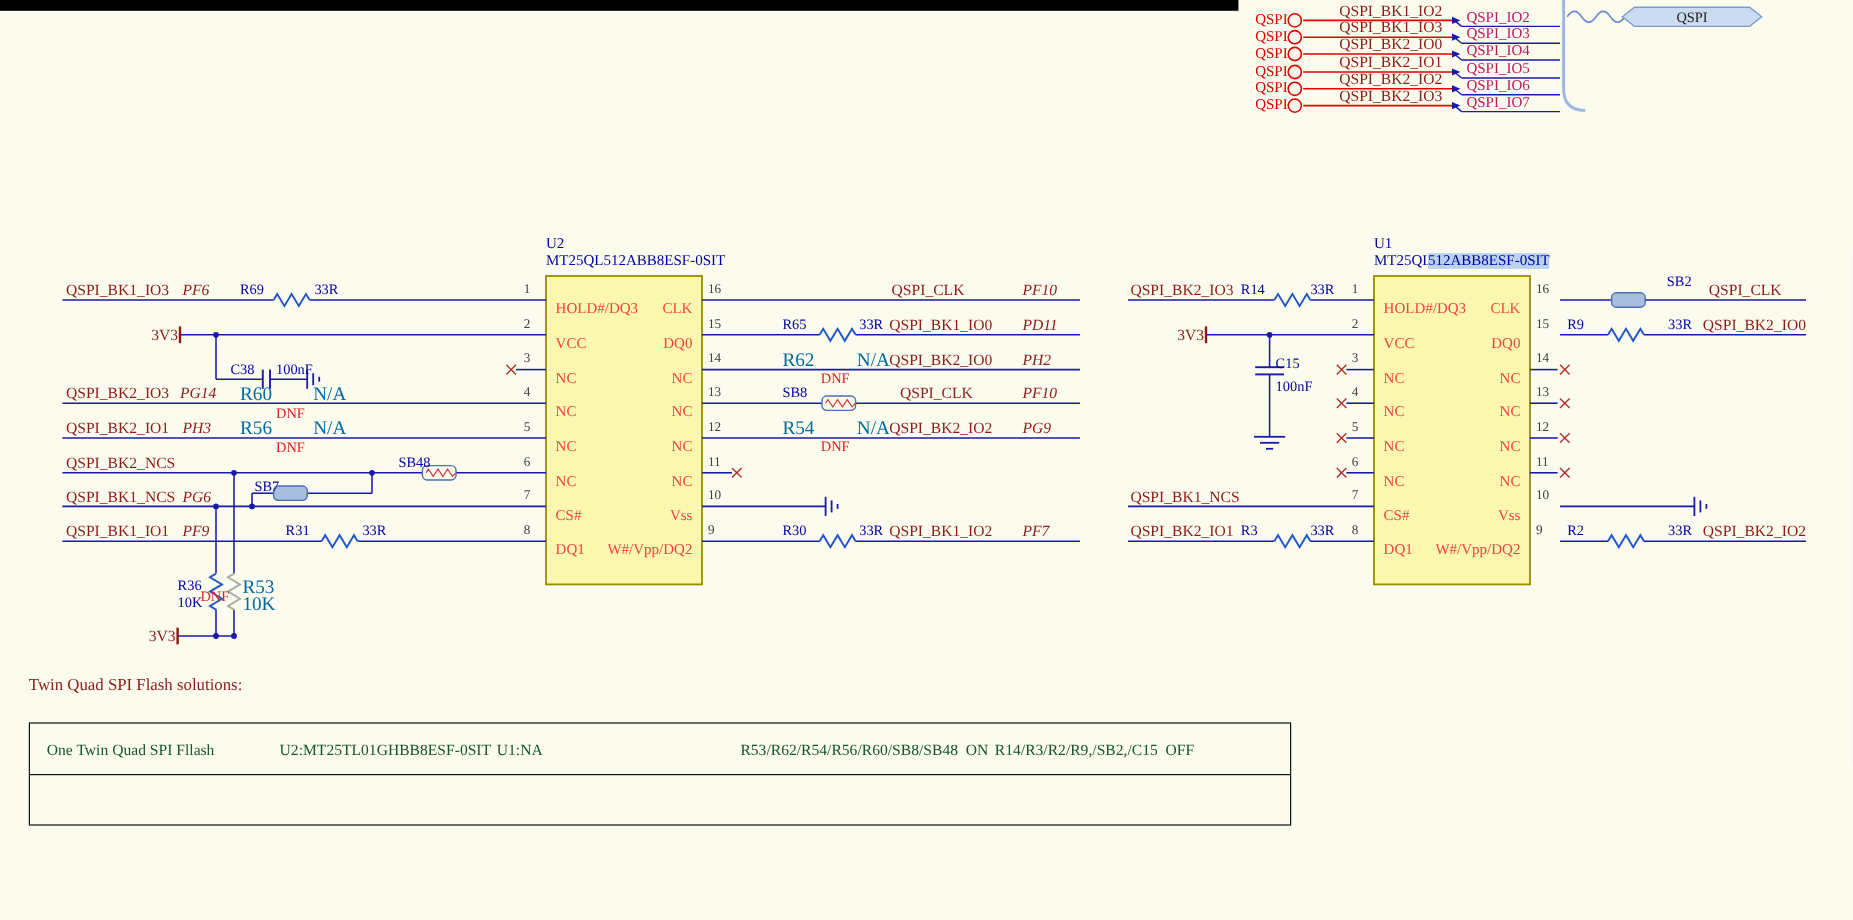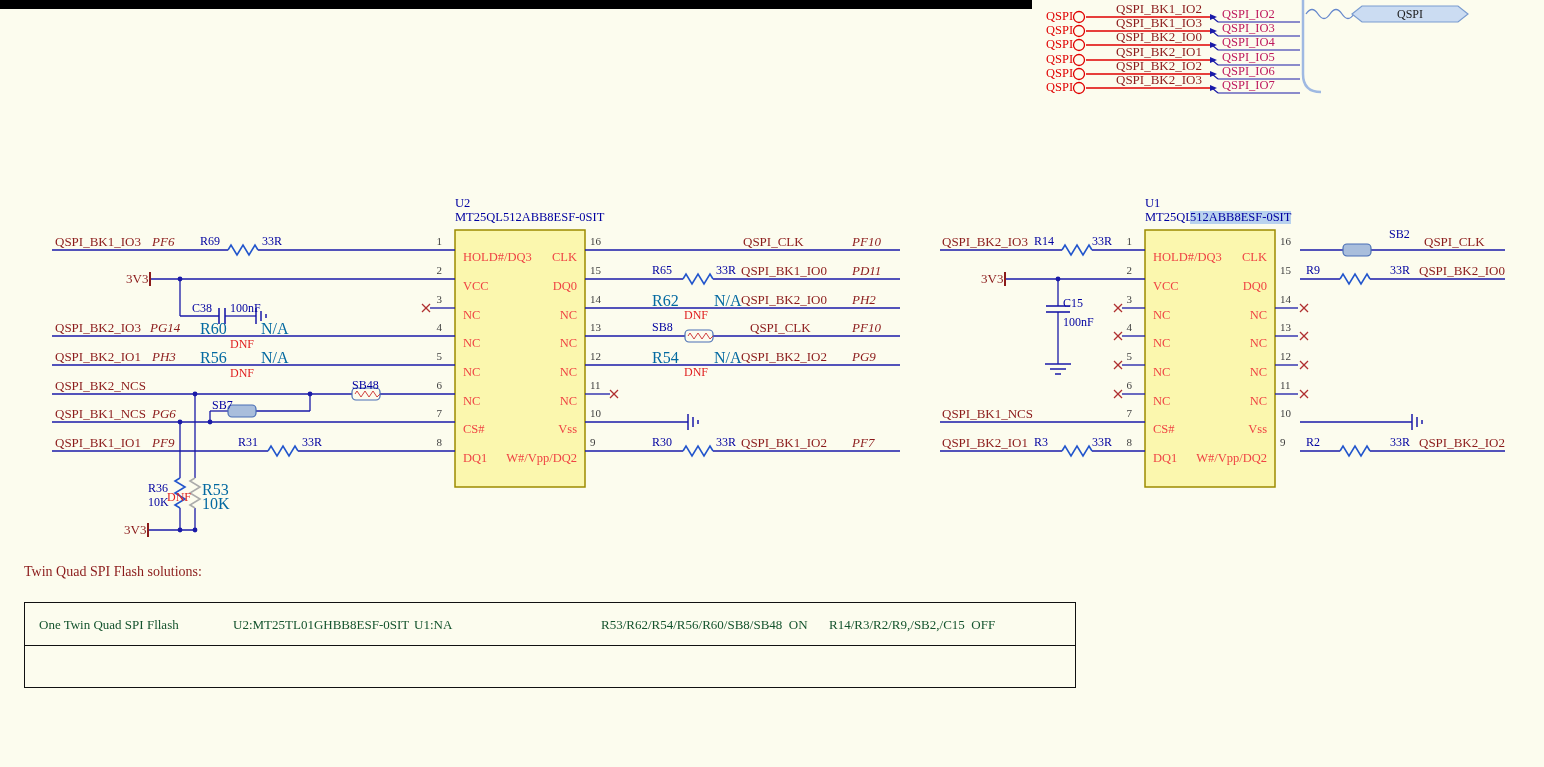--- a/index.html
+++ b/index.html
@@ -20,21 +20,21 @@
   .desig{color:#0000a0;font-size:12.5px}
   .hl{background:#b9d2ee}
   .sheetlbl{color:#1a1a1a;font-size:12px}
   .pnum{font-size:11px;color:#404040}
   .pname{font-size:12.5px;color:#ef4444}
   #notes-title{position:absolute;left:24px;top:564px;font-size:14px;color:#8b1a1a}
   #soltable{position:absolute;left:24px;top:602px;width:1050px;height:84px;border:1.5px solid #111}
   .trow{position:relative;height:42px}
   .trow.first{border-bottom:1.5px solid #111}
   .tcell{position:absolute;top:14px;font-size:13px;color:#14532d;white-space:pre}
-  .c0{left:14px}.c1{left:208px}.c2{left:389px}.c3{left:576px}.c4{left:804px}
+  .c0{left:14px}.c1{left:208px}.c2{left:389px}.c3{left:592px}.c4{left:804px}
 </style>
 </head>
 <body>
 
 <div id="canvas">
   <svg id="gfx" width="1544" height="767">
       <rect x="455" y="230" width="130" height="257" fill="#fbf7ae" stroke="#9c8a00" stroke-width="1.5"></rect>
       <rect x="1145" y="230" width="130" height="257" fill="#fbf7ae" stroke="#9c8a00" stroke-width="1.5"></rect>
       <line x1="52" y1="250" x2="228" y2="250" stroke="#1a1aa8" stroke-width="1.3"></line>
       <line x1="258" y1="250" x2="455" y2="250" stroke="#1a1aa8" stroke-width="1.3"></line>
@@ -291,21 +291,21 @@
       <span class="lbl gray" style="left: 200px; top: 321px;">R60</span>
       <span class="lbl dnf" style="left: 230px; top: 338px;">DNF</span>
       <span class="lbl gray" style="left: 261px; top: 321px;">N/A</span>
       <span class="lbl net" style="left: 55px; top: 350px;">QSPI_BK2_IO1</span>
       <span class="lbl portname" style="left: 152px; top: 350px;">PH3</span>
       <span class="lbl gray" style="left: 200px; top: 350px;">R56</span>
       <span class="lbl dnf" style="left: 230px; top: 367px;">DNF</span>
       <span class="lbl gray" style="left: 261px; top: 350px;">N/A</span>
       <span class="lbl net" style="left: 55px; top: 379px;">QSPI_BK2_NCS</span>
       <span class="lbl ref" style="left: 212px; top: 399px;">SB7</span>
-      <span class="lbl ref" style="left: 352px; top: 379px;">SB48</span>
+      <span class="lbl ref" style="left: 332px; top: 379px;">SB48</span>
       <span class="lbl net" style="left: 55px; top: 407px;">QSPI_BK1_NCS</span>
       <span class="lbl portname" style="left: 152px; top: 407px;">PG6</span>
       <span class="lbl net" style="left: 55px; top: 436px;">QSPI_BK1_IO1</span>
       <span class="lbl portname" style="left: 152px; top: 436px;">PF9</span>
       <span class="lbl ref" style="left: 238px; top: 436px;">R31</span>
       <span class="lbl ref" style="left: 302px; top: 436px;">33R</span>
       <span class="lbl ref" style="left: 148px; top: 482px;">R36</span>
       <span class="lbl ref" style="left: 148px; top: 496px;">10K</span>
       <span class="lbl dnf" style="left: 167px; top: 491px;">DNF</span>
       <span class="lbl gray" style="left: 202px; top: 482px;">R53</span>

